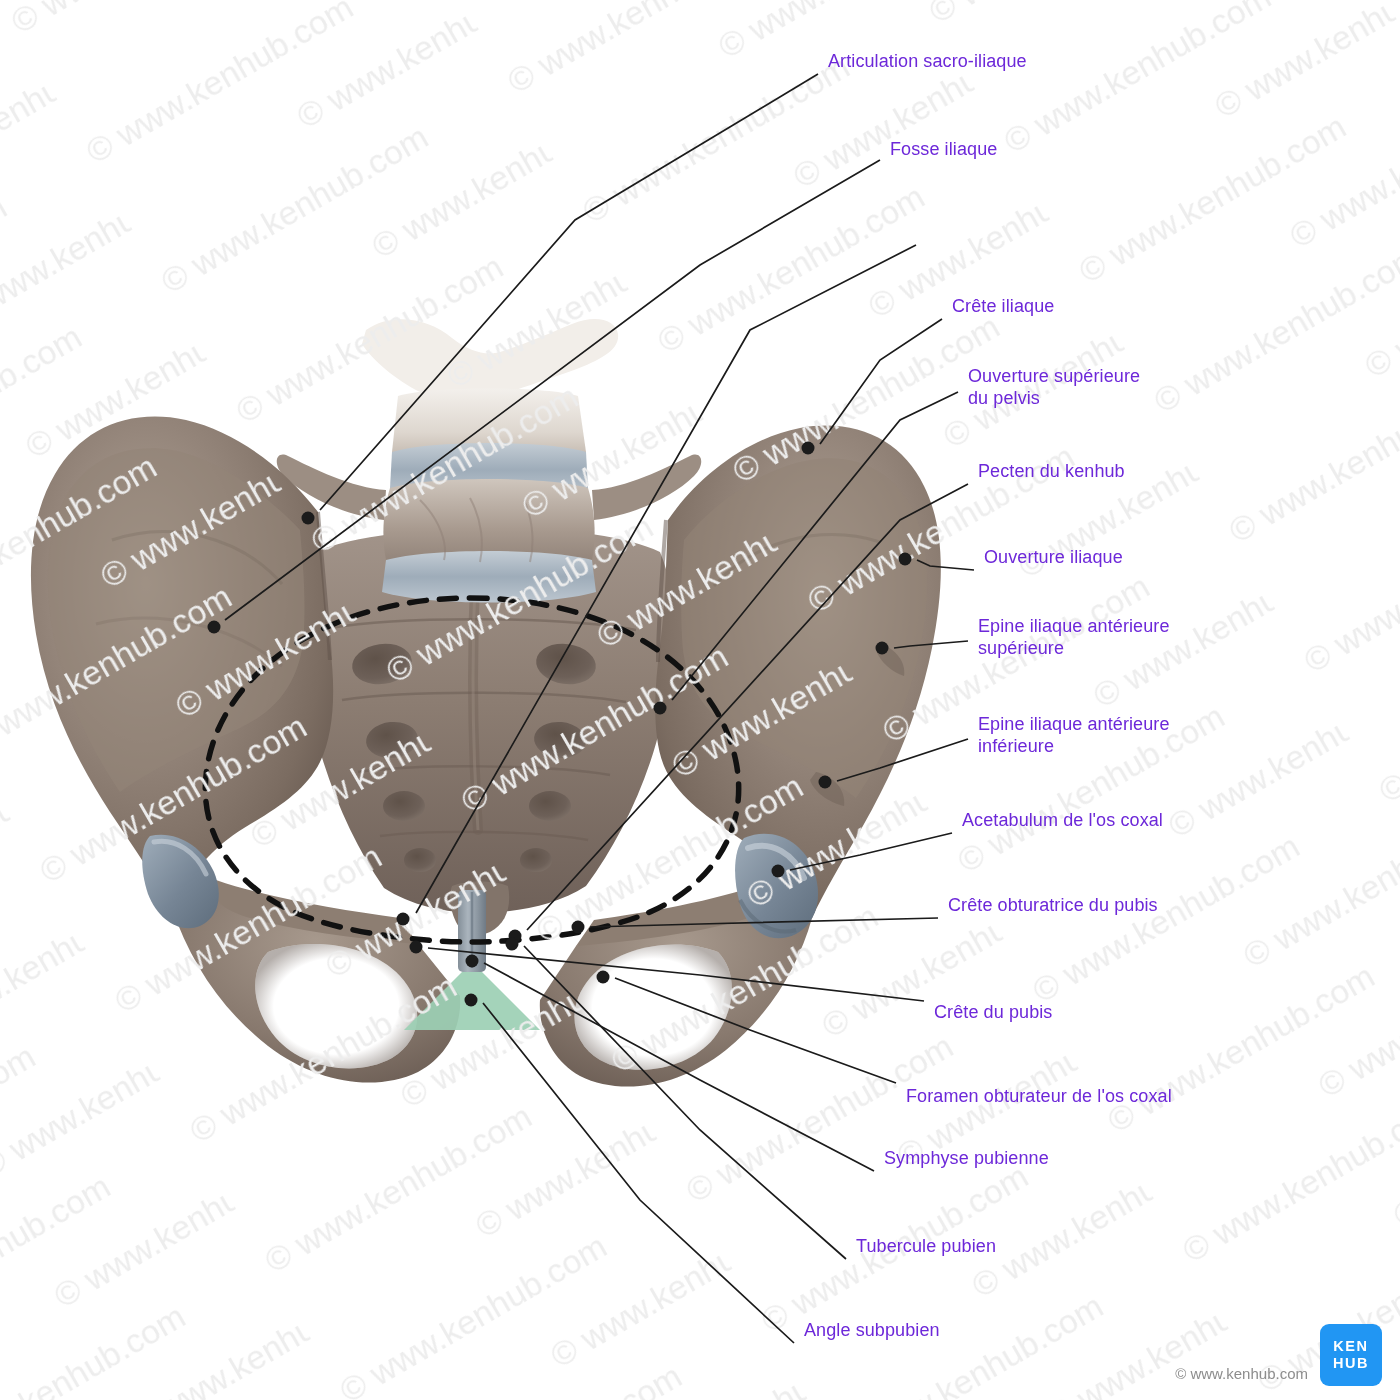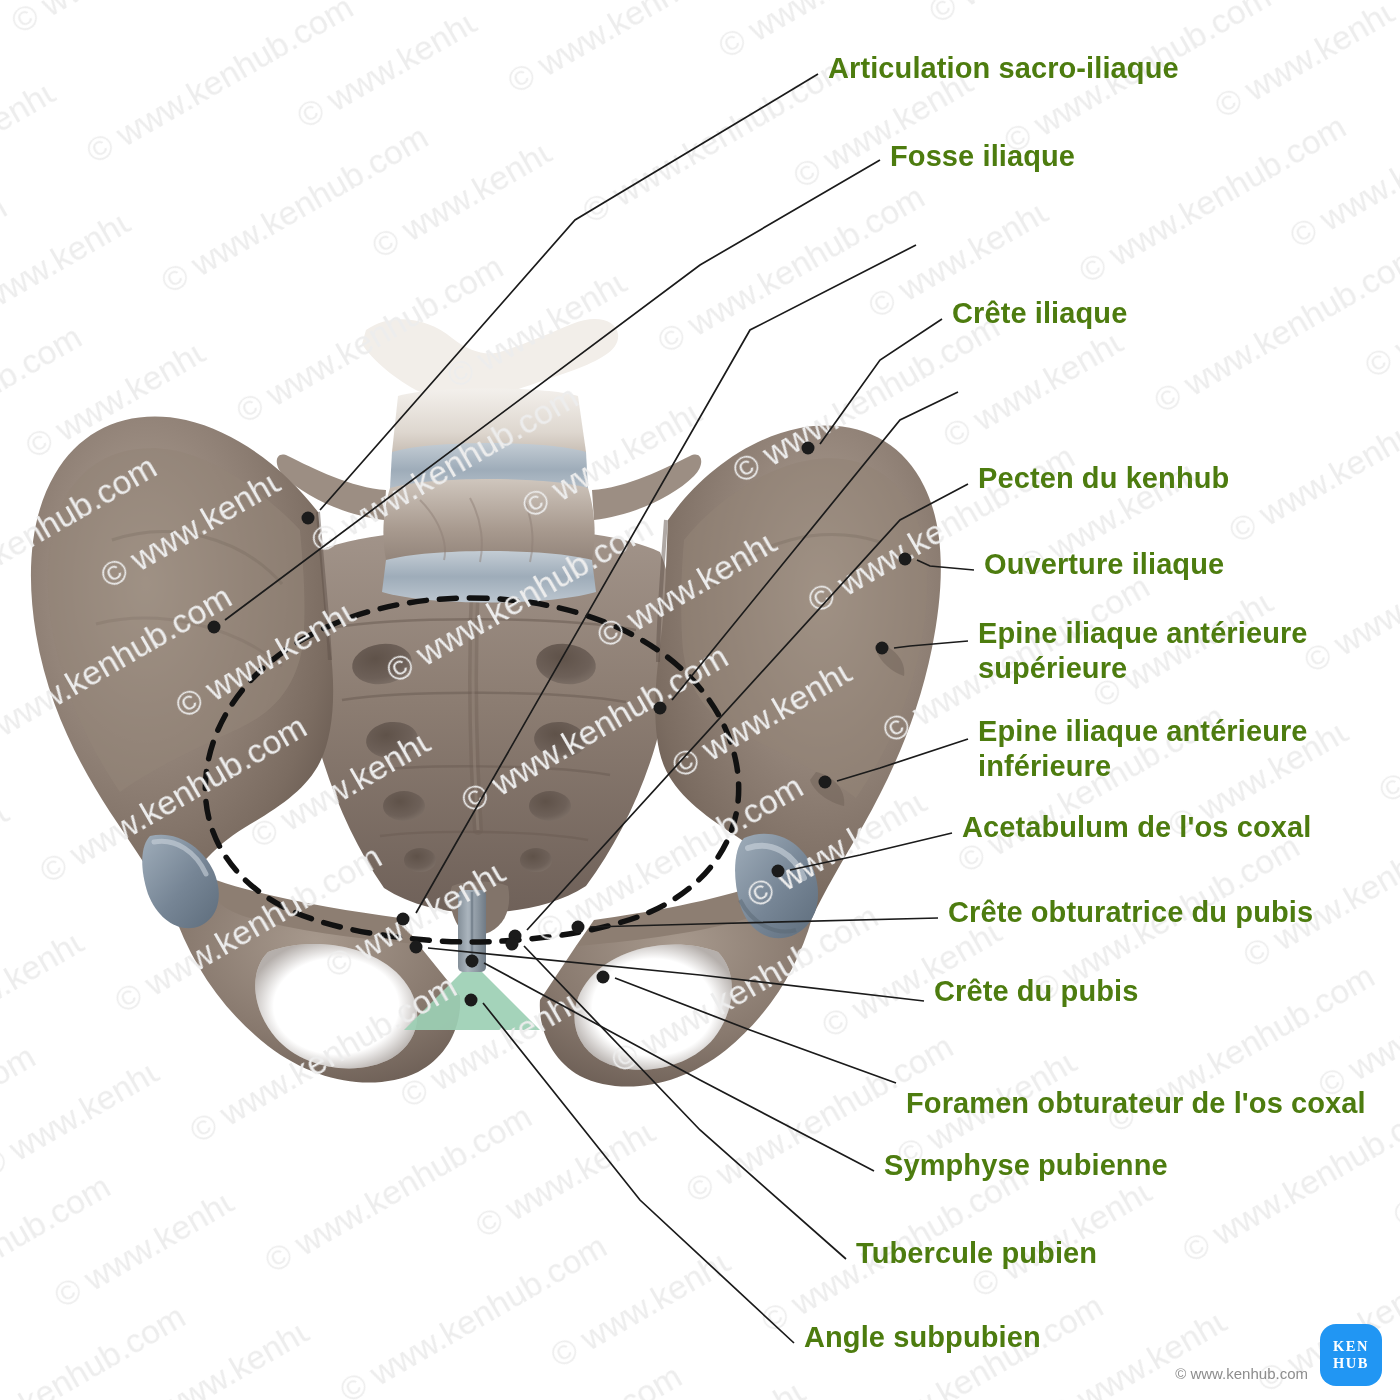--- a/index.html
+++ b/index.html
@@ -4,26 +4,26 @@
 <style>
   html,body{margin:0;padding:0;background:#ffffff;}
   body{width:1400px;height:1400px;position:relative;overflow:hidden;
        font-family:"Liberation Sans","DejaVu Sans",sans-serif;}
   #stage{position:absolute;inset:0;width:1400px;height:1400px;}
   .layer{position:absolute;inset:0;width:1400px;height:1400px;}
   #watermark{z-index:5;pointer-events:none;}
   #art{z-index:2;}
   #leaders{z-index:8;pointer-events:none;}
   #labels{z-index:10;}
-  .label{position:absolute;color:#4d7c0f;font-size:29px;line-height:1.22;
-         letter-spacing:.1px;white-space:pre;font-weight:700;}
+  .label{position:absolute;color:#6d28d9;font-size:18px;line-height:1.22;
+         letter-spacing:.1px;white-space:pre;font-weight:400;}
   .label.right{text-align:left;}
   #logo{position:absolute;right:18px;bottom:14px;width:62px;height:62px;
-        background:#2196f3;border-radius:16px;z-index:20;
-        display:flex;flex-direction:column;align-items:center;justify-content:center;font-family:Liberation Serif, serif;}
+        background:#2196f3;border-radius:9px;z-index:20;
+        display:flex;flex-direction:column;align-items:center;justify-content:center;}
   #logo span{color:#fff;font-size:14.5px;letter-spacing:1.6px;line-height:1.16;font-weight:600;}
   #copyright{position:absolute;right:92px;bottom:18px;color:#8d8d8d;font-size:15px;z-index:20;}
 </style>
 </head>
 <body>
 
 <div id="stage">
 
   <svg class="layer" id="art" viewBox="0 0 1400 1400">
     <defs>
@@ -263,29 +263,31 @@
       <polyline points="846,1259 700,1130 524,946" fill="none" stroke="#1b1b1b" stroke-width="1.7"></polyline>
       <circle cx="512" cy="944" r="6.5" fill="#1b1b1b"></circle>
       <polyline points="794,1343 640,1200 483,1003" fill="none" stroke="#1b1b1b" stroke-width="1.7"></polyline>
       <circle cx="471" cy="1000" r="6.5" fill="#1b1b1b"></circle>
     </svg>
 
   <div class="layer" id="labels">
       <div class="label right" style="left: 828px; top: 51px;">Articulation sacro-iliaque</div>
       <div class="label right" style="left: 890px; top: 139px;">Fosse iliaque</div>
       <div class="label right" style="left: 952px; top: 296px;">Crête iliaque</div>
+      <div class="label right" style="left: 968px; top: 366px;">Ouverture supérieure
+du pelvis</div>
       <div class="label right" style="left: 978px; top: 461px;">Pecten du kenhub</div>
       <div class="label right" style="left: 984px; top: 547px;">Ouverture iliaque</div>
       <div class="label right" style="left: 978px; top: 616px;">Epine iliaque antérieure
 supérieure</div>
       <div class="label right" style="left: 978px; top: 714px;">Epine iliaque antérieure
 inférieure</div>
       <div class="label right" style="left: 962px; top: 810px;">Acetabulum de l'os coxal</div>
       <div class="label right" style="left: 948px; top: 895px;">Crête obturatrice du pubis</div>
-      <div class="label right" style="left: 934px; top: 974px;">Crête du pubis</div>
+      <div class="label right" style="left: 934px; top: 1002px;">Crête du pubis</div>
       <div class="label right" style="left: 906px; top: 1060px; margin-top: 26px;">Foramen obturateur de l'os coxal</div>
       <div class="label right" style="left: 884px; top: 1148px;">Symphyse pubienne</div>
       <div class="label right" style="left: 856px; top: 1236px;">Tubercule pubien</div>
       <div class="label right" style="left: 804px; top: 1320px;">Angle subpubien</div>
     </div>
 
   <div id="copyright">© www.kenhub.com</div>
   <div id="logo">
     <span>KEN</span>
     <span>HUB</span>

